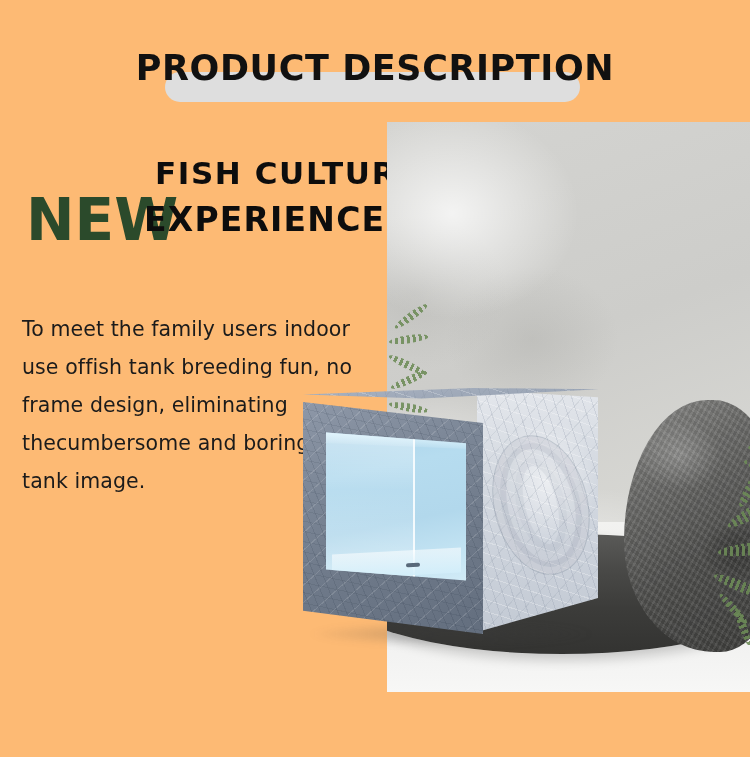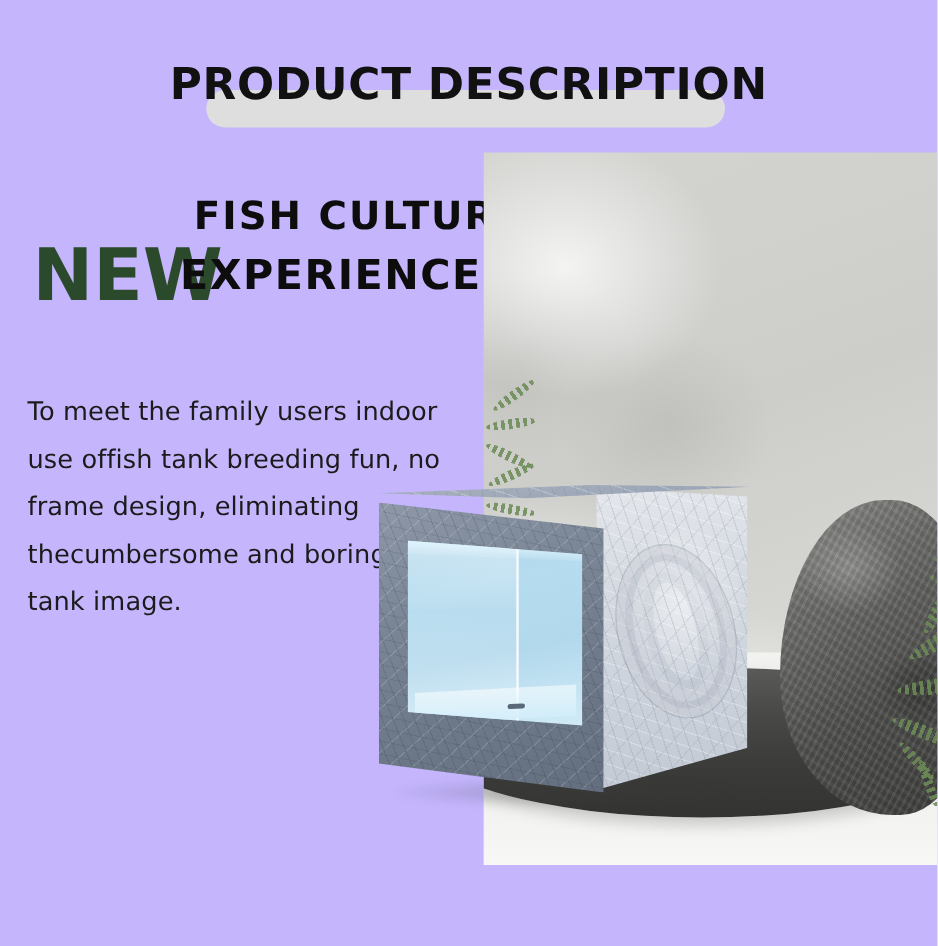--- a/index.html
+++ b/index.html
@@ -11,21 +11,21 @@
     width: 750px;
     height: 757px;
     position: relative;
     overflow: hidden;
     font-family: "DejaVu Sans", "Liberation Sans", sans-serif;
   }
 
   .canvas {
     position: absolute;
     inset: 0;
-    background: #c4b5fd;
+    background: #fdba74;
   }
 
   
   .header-pill {
     position: absolute;
     left: 165px;
     top: 72px;
     width: 415px;
     height: 30px;
     background: #dedede;

